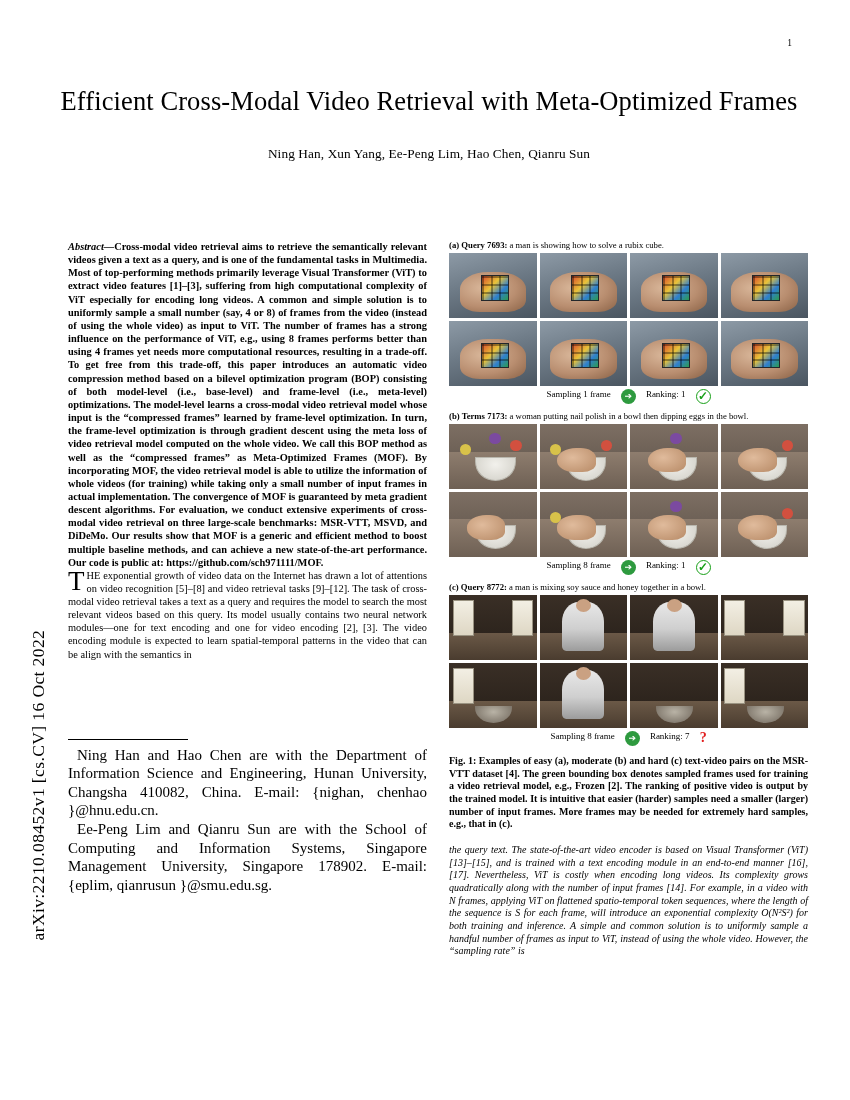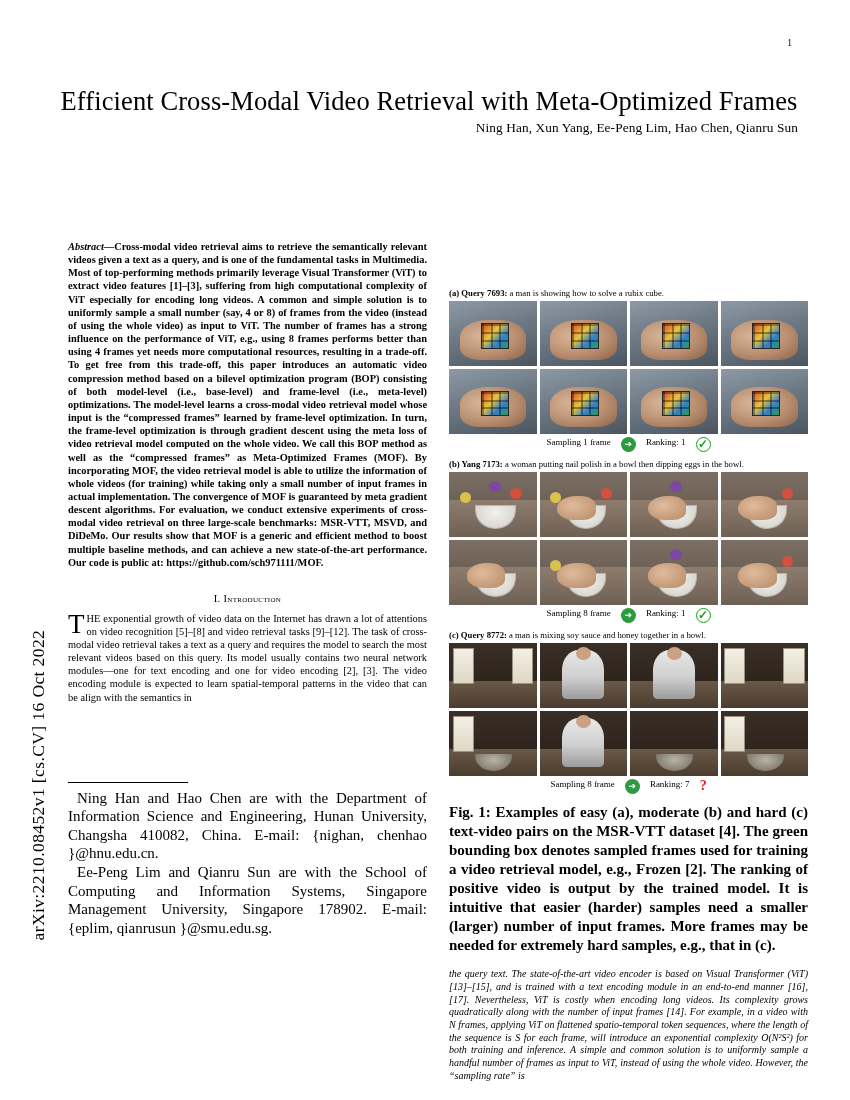--- a/index.html
+++ b/index.html
@@ -49,22 +49,23 @@
   }
   .title {
     text-align: center;
     font-size: 26.5px;
     line-height: 1.34;
     font-weight: normal;
     margin: 12px 0 0 0;
     letter-spacing: 0.1px;
   }
   .authors {
-    text-align: right;
+    text-align: center;
     font-size: 13.3px;
+    margin-top: 26px;
     letter-spacing: 0.1px;
   }
   .cols {
     position: absolute;
     left: 68px;
     top: 240px;
     width: 740px;
     display: flex;
     gap: 22px;
   }
@@ -119,21 +120,20 @@
   .footnote {
     font-size: 15px;
     line-height: 1.23;
     text-align: justify;
     text-indent: 9px;
     margin-bottom: 1px;
   }
   
   .figure {
     width: 359px;
-    margin-top: 48px;
   }
   .fig-caption-sub {
     font-size: 8.7px;
     line-height: 1.2;
     margin: 0 0 3px 0;
   }
   .fig-caption-sub b {
     font-weight: bold;
   }
   .grid {
@@ -186,21 +186,21 @@
     font-weight: bold;
     display: inline-block;
   }
   .qmark {
     color: #e11d1d;
     font-size: 14px;
     font-weight: bold;
     line-height: 13px;
   }
   .fig-main-caption {
-    font-size: 15px;
+    font-size: 10px;
     font-weight: bold;
     line-height: 1.27;
     text-align: justify;
     margin-top: 9px;
   }
   .fig-body-text {
     margin-top: 13px;
     font-size: 10px;
     line-height: 1.27;
     text-align: justify;
@@ -290,21 +290,20 @@
 
   <div class="cols">
 
     <div class="col">
 
       <div class="abstract">
         <span class="lead">Abstract—</span><span>Cross-modal video retrieval aims to retrieve the semantically relevant videos given a text as a query, and is one of the fundamental tasks in Multimedia. Most of top-performing methods primarily leverage Visual Transformer (ViT) to extract video features [1]–[3], suffering from high computational complexity of ViT especially for encoding long videos. A common and simple solution is to uniformly sample a small number (say, 4 or 8) of frames from the video (instead of using the whole video) as input to ViT. The number of frames has a strong influence on the performance of ViT, e.g., using 8 frames performs better than using 4 frames yet needs more computational resources, resulting in a trade-off. To get free from this trade-off, this paper introduces an automatic video compression method based on a bilevel optimization program (BOP) consisting of both model-level (i.e., base-level) and frame-level (i.e., meta-level) optimizations. The model-level learns a cross-modal video retrieval model whose input is the “compressed frames” learned by frame-level optimization. In turn, the frame-level optimization is through gradient descent using the meta loss of video retrieval model computed on the whole video. We call this BOP method as well as the “compressed frames” as Meta-Optimized Frames (MOF). By incorporating MOF, the video retrieval model is able to utilize the information of whole videos (for training) while taking only a small number of input frames in actual implementation. The convergence of MOF is guaranteed by meta gradient descent algorithms. For evaluation, we conduct extensive experiments of cross-modal video retrieval on three large-scale benchmarks: MSR-VTT, MSVD, and DiDeMo. Our results show that MOF is a generic and efficient method to boost multiple baseline methods, and can achieve a new state-of-the-art performance. Our code is public at: https://github.com/sch971111/MOF.</span>
       </div>
 
 
-      <div class="seclabel">I.  Introduction</div>
 
       <div class="dropcap-para">
         <span class="dropcap">T</span><span>HE exponential growth of video data on the Internet has drawn a lot of attentions on video recognition [5]–[8] and video retrieval tasks [9]–[12]. The task of cross-modal video retrieval takes a text as a query and requires the model to search the most relevant videos based on this query. Its model usually contains two neural network modules—one for text encoding and one for video encoding [2], [3]. The video encoding module is expected to learn spatial-temporal patterns in the video that can be align with the semantics in</span>
       </div>
 
       <div style="margin-top:78px">
         <div class="footnote-rule"></div>
         <div class="footnote">Ning Han and Hao Chen are with the Department of Information Science and Engineering, Hunan University, Changsha 410082, China. E-mail: {nighan, chenhao }@hnu.edu.cn.</div>
         <div class="footnote">Ee-Peng Lim and Qianru Sun are with the School of Computing and Information Systems, Singapore Management University, Singapore 178902. E-mail: {eplim, qianrusun }@smu.edu.sg.</div>
       </div>
@@ -368,21 +367,21 @@
             </div>
         </div>
         <div class="statusbar">
           <span>Sampling 1 frame</span>
           <span class="arrow-badge">➔</span>
           <span>Ranking: 1</span>
           <span class="check">✓</span>
         </div>
 
         <div class="fig-caption-sub">
-          <b>(b) Yang 7173:</b><span> a woman putting nail polish in a bowl then dipping eggs in the bowl.</span>
+          <b>(b) Terms 7173:</b><span> a woman putting nail polish in a bowl then dipping eggs in the bowl.</span>
         </div>
         <div class="grid">
           <div class="cell v-nail sel">
               <div class="inner">
                 <div class="table"></div>
                 <div class="dot1"></div>
                 <div class="dot2"></div>
                 <div class="dot3"></div>
                 <div class="bowl"></div>
               </div>

